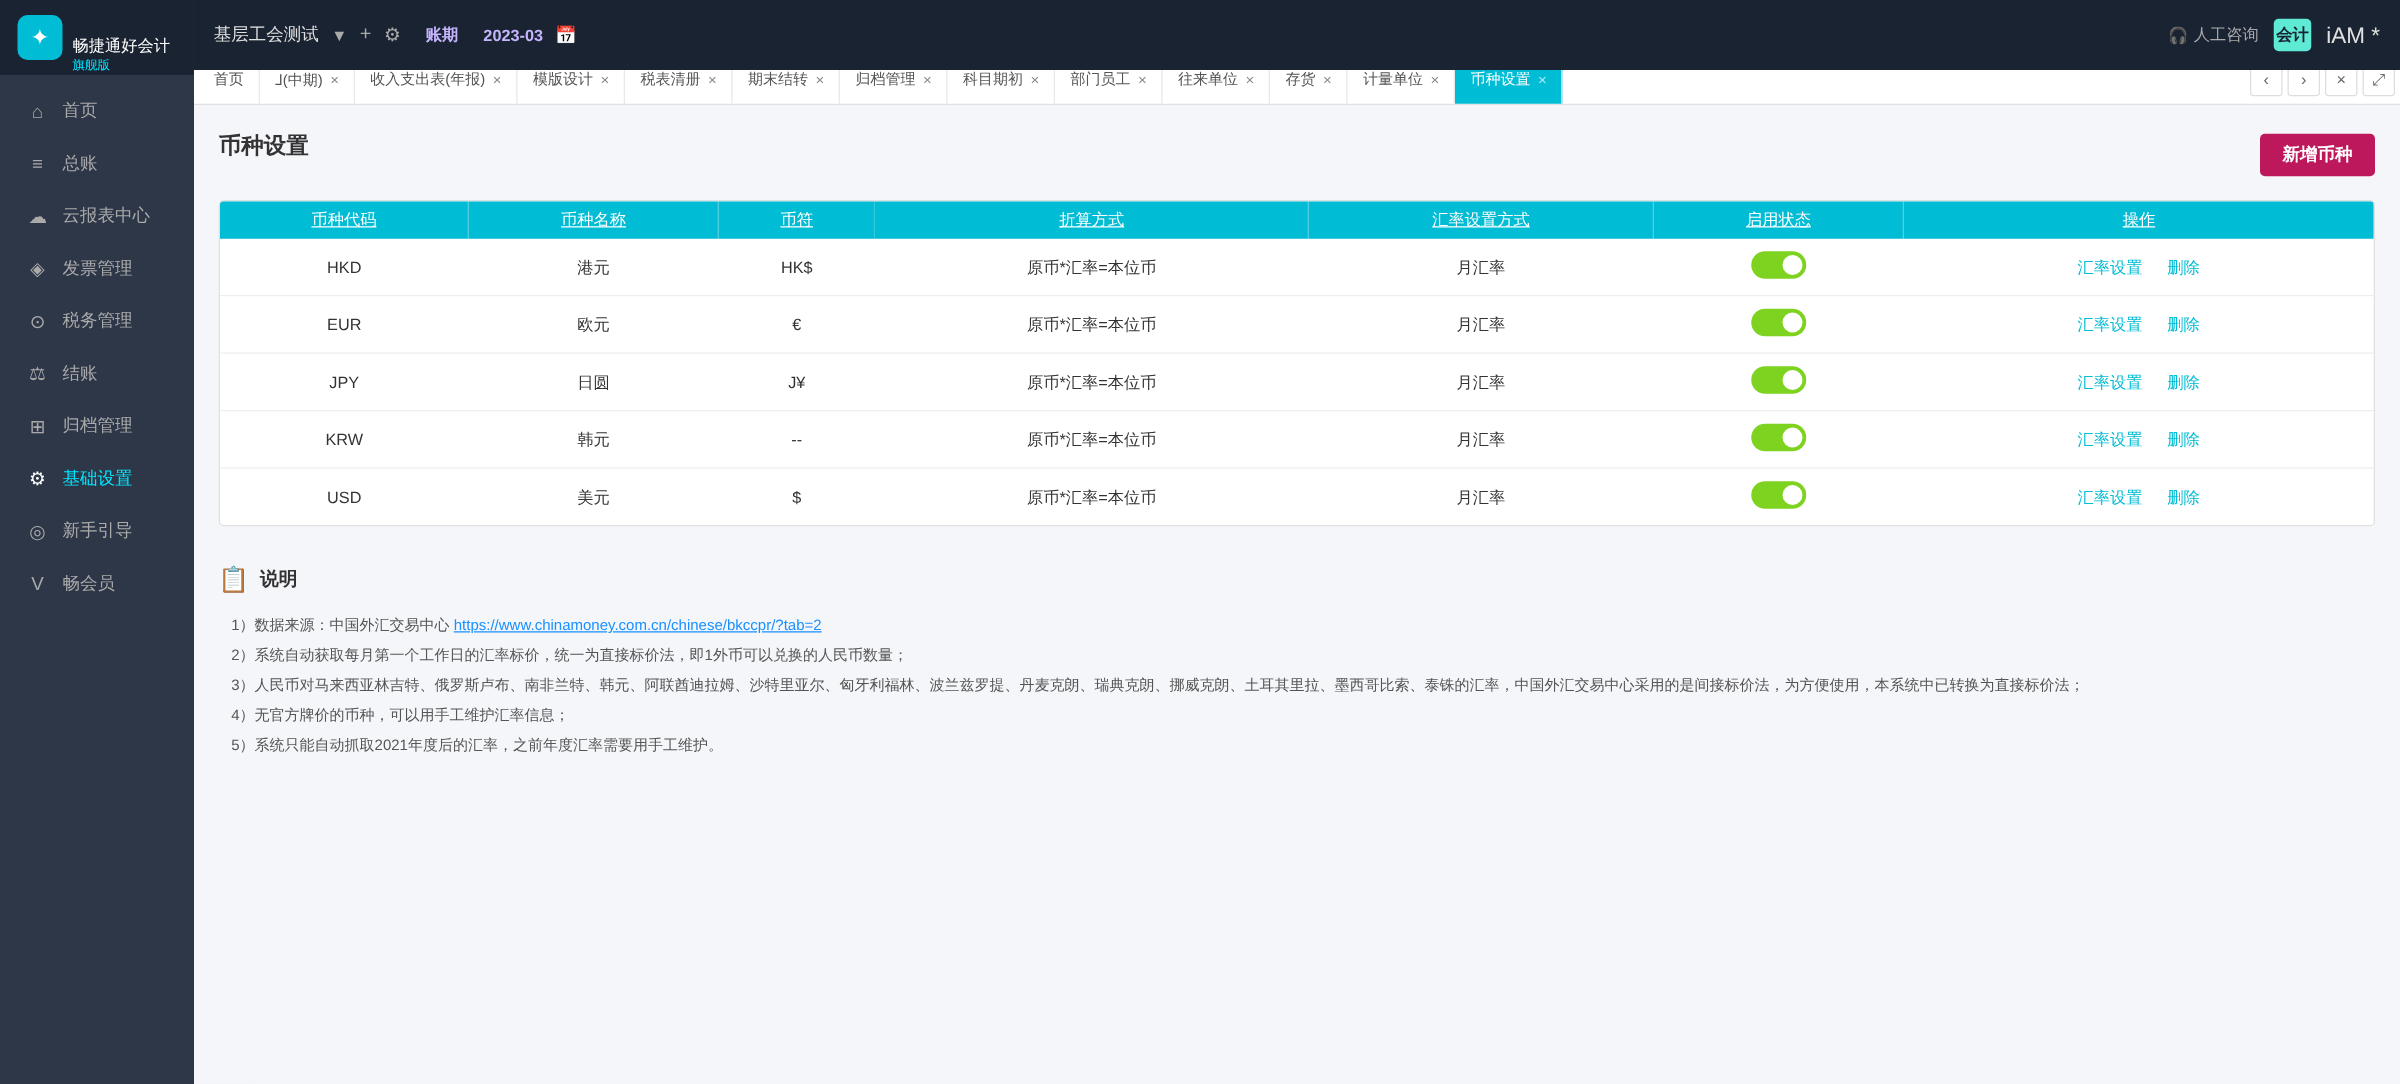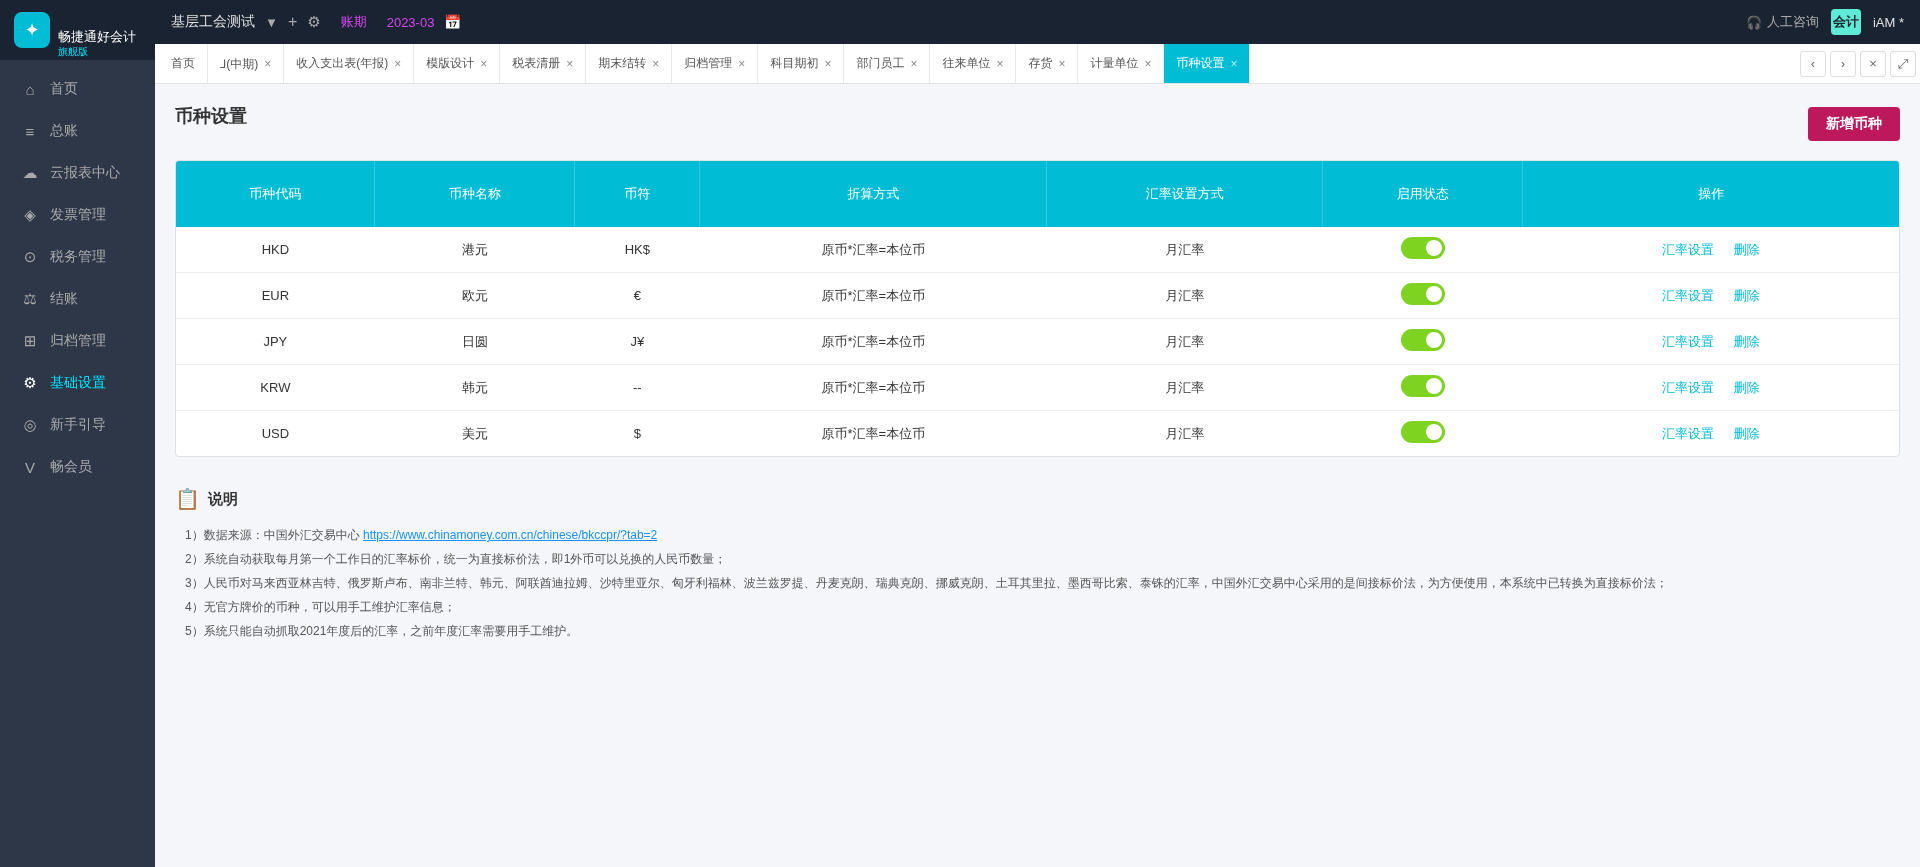--- a/index.html
+++ b/index.html
@@ -26,33 +26,33 @@
     .sidebar-item.active { color: white; }
     .sidebar-item .si-icon { width: 20px; margin-right: 10px; text-align: center; font-size: 15px; }
     .sidebar-item .si-label { font-size: 14px; }
     .sidebar-item.active .si-label { color: #00e5ff; }
     .sidebar-footer {
       padding: 14px 20px; color: #888; font-size: 12px; cursor: pointer; display: flex; align-items: center; gap: 6px; border-top: 1px solid #3a4a5c;
     }
 
     
     .header {
-      position: fixed; left: 155px; top: 0; right: 0; height: 44px;
+      position: fixed; left: 155px; top: 0; right: 0; height: 56px;
       background: #1a2332; display: flex; align-items: center; justify-content: space-between; padding: 0 16px; z-index: 100;
     }
     .header-left { display: flex; align-items: center; gap: 10px; }
     .company-name { color: #e0e0e0; font-size: 14px; }
-    .header-period { color: #d946ef; font-size: 13px; margin-left: 10px; }
+    .header-period { color: #c4b5fd; font-size: 13px; margin-left: 10px; font-weight: bold; }
     .period-icon { color: #00bcd4; font-size: 14px; }
     .header-right { display: flex; align-items: center; gap: 12px; }
     .help-btn { display: flex; align-items: center; gap: 4px; color: #aaa; font-size: 13px; cursor: pointer; }
     .account-btn {
       background: #5eead4; color: #1a2332; border: none; padding: 4px 2px; border-radius: 4px; font-size: 13px; cursor: pointer; font-weight: bold;
     }
-    .user-label { color: #e0e0e0; font-size: 13px; }
+    .user-label { color: #e0e0e0; font-size: 18px; }
 
     
     .tabbar {
       position: fixed; left: 155px; top: 44px; right: 0; height: 40px;
       background: #fff; border-bottom: 1px solid #e0e0e0;
       display: flex; align-items: center; padding: 0 4px; z-index: 99; overflow: hidden;
     }
     .tab {
       display: flex; align-items: center; padding: 0 12px; height: 40px; font-size: 12px; color: #555; cursor: pointer; white-space: nowrap; border-right: 1px solid #e8e8e8;
     }
@@ -71,21 +71,21 @@
     }
     .new-btn {
       position: absolute; right: 20px; top: 96px;
       background: #be185d; color: white; border: none; padding: 8px 18px; border-radius: 4px; font-size: 14px; cursor: pointer; font-weight: bold;
     }
 
     
     .table-container { background: white; border-radius: 4px; overflow: hidden; border: 1px solid #e0e0e0; }
     table { width: 100%; border-collapse: collapse; }
     thead tr { background: #00bcd4; color: white; }
-    thead th { padding: 24px 8px; font-size: 13px; font-weight: 500; text-align: center; border-right: 1px solid rgba(255,255,255,0.2); }
+    thead th { padding: 6px 8px; font-size: 13px; font-weight: 500; text-align: center; border-right: 1px solid rgba(255,255,255,0.2); text-decoration: underline; }
     thead th:last-child { border-right: none; }
     tbody tr { border-bottom: 1px solid #eee; }
     tbody tr:last-child { border-bottom: none; }
     tbody td { padding: 10px 8px; text-align: center; font-size: 13px; color: #333; }
     .toggle-on {
       display: inline-flex; align-items: center; width: 44px; height: 22px; background: #7ed321; border-radius: 11px; position: relative; cursor: pointer;
     }
     .toggle-on::after {
       content: ''; position: absolute; right: 3px; width: 16px; height: 16px; background: white; border-radius: 50%;
     }

